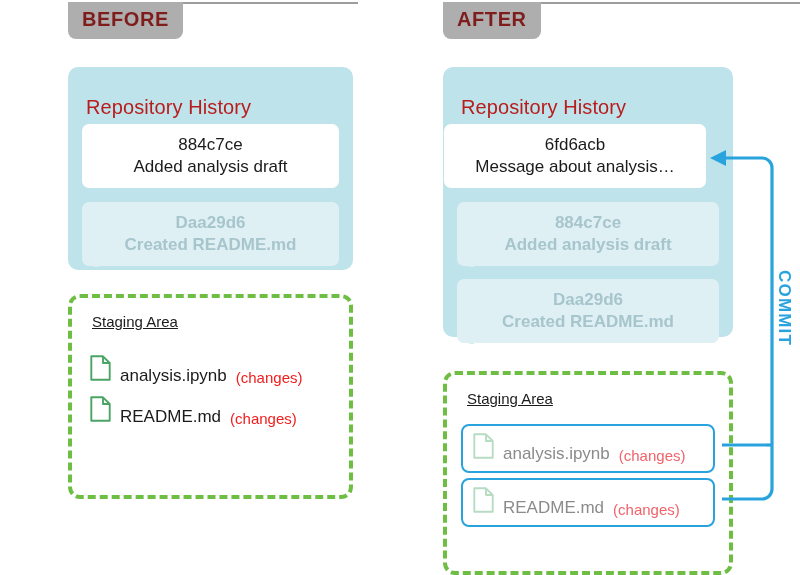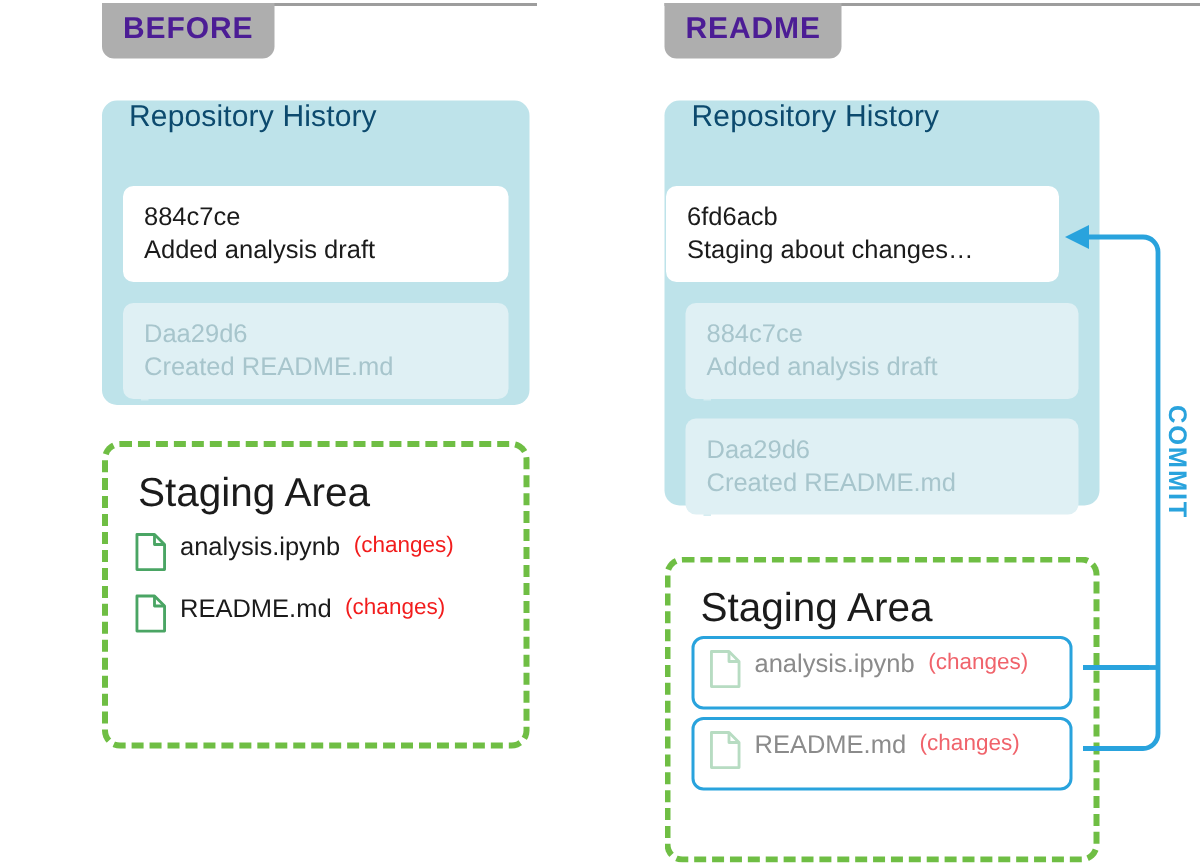--- a/index.html
+++ b/index.html
@@ -11,79 +11,81 @@
   }
   .stage { position: relative; width: 800px; height: 575px; }
 
   
   .tab-rule {
     position: absolute; height: 2px; background: #9d9d9d; top: 2px;
   }
   .tab {
     position: absolute; top: 2px;
     background: #aeaeae;
-    color: #4c1d95;
+    color: #7f1d1d;
     font-size: 20px;
     font-weight: bold;
     letter-spacing: 0.6px;
     padding: 6px 14px 8px 14px;
     border-radius: 0 0 8px 8px;
     line-height: 1.15;
   }
 
   
   .repo-panel {
     position: absolute;
     background: #bee3ea;
     border-radius: 10px;
   }
   .repo-title {
     position: absolute;
     font-size: 20px;
-    color: #0c4a6e;
+    color: #b91c1c;
     left: 18px;
-    top: 0;
+    top: 29px;
     letter-spacing: 0.1px;
     text-align: right;
   }
   .commit-box {
     position: absolute;
     border-radius: 7px;
     padding: 10px 14px;
     line-height: 1.28;
     font-size: 17px;
+    text-align: center;
   }
   .commit-box.latest { background: #ffffff; color: #1b1b1b; }
-  .commit-box.faded  { background: #dff0f4; color: #a7c5cc; }
+  .commit-box.faded  { background: #dff0f4; color: #a7c5cc; font-weight: bold; }
   .commit-hash { display: block; }
   .commit-msg  { display: block; }
   .commit-link {
     position: absolute;
     width: 5px;
     background: #d6edf1;
   }
 
   
   .staging {
     position: absolute;
     border: 4px dashed #6fbe44;
     border-radius: 12px;
     background: transparent;
   }
   .staging-title {
     position: absolute;
-    font-size: 27px;
+    font-size: 15px;
     color: #1b1b1b;
     left: 20px;
     top: 15px;
+    text-decoration: underline;
   }
   .file-row {
     position: absolute;
     display: flex;
-    align-items: flex-start;
+    align-items: flex-end;
     gap: 9px;
     font-size: 17px;
     white-space: nowrap;
   }
   .file-row.boxed {
     border: 2.5px solid #29a3dd;
     border-radius: 8px;
     padding: 7px 10px;
   }
   .fname { color: #1b1b1b; }
@@ -147,31 +149,31 @@
           <path d="M1.3 1.3 H13 L19.7 8 V24.7 H1.3 Z" fill="#ffffff" stroke="#4aa564" stroke-width="1.9" stroke-linejoin="round"></path>
           <path d="M13 1.3 V8 H19.7" fill="none" stroke="#4aa564" stroke-width="1.9" stroke-linejoin="round"></path>
         </svg>
       </span>
       <span class="fname">README.md</span>
       <span class="changes">(changes)</span>
     </div>
   </div>
 
   <div class="tab-rule" style="left:443px; width:357px;"></div>
-  <div class="tab" style="left:443px;">README</div>
+  <div class="tab" style="left:443px;">AFTER</div>
 
   <div class="repo-panel" style="left:443px; top:67px; width:290px; height:270px;">
     <div class="repo-title">Repository History</div>
 
     <div class="commit-link" style="left:26px; top:170px; height:30px;"></div>
     <div class="commit-link" style="left:26px; top:247px; height:30px;"></div>
 
     <div class="commit-box latest" style="left:1px; top:57px; width:262px;">
       <span class="commit-hash">6fd6acb</span>
-      <span class="commit-msg">Staging about changes…</span>
+      <span class="commit-msg">Message about analysis…</span>
     </div>
 
     <div class="commit-box faded" style="left:14px; top:135px; width:262px;">
       <span class="commit-hash">884c7ce</span>
       <span class="commit-msg">Added analysis draft</span>
     </div>
 
     <div class="commit-box faded" style="left:14px; top:212px; width:262px;">
       <span class="commit-hash">Daa29d6</span>
       <span class="commit-msg">Created README.md</span>

